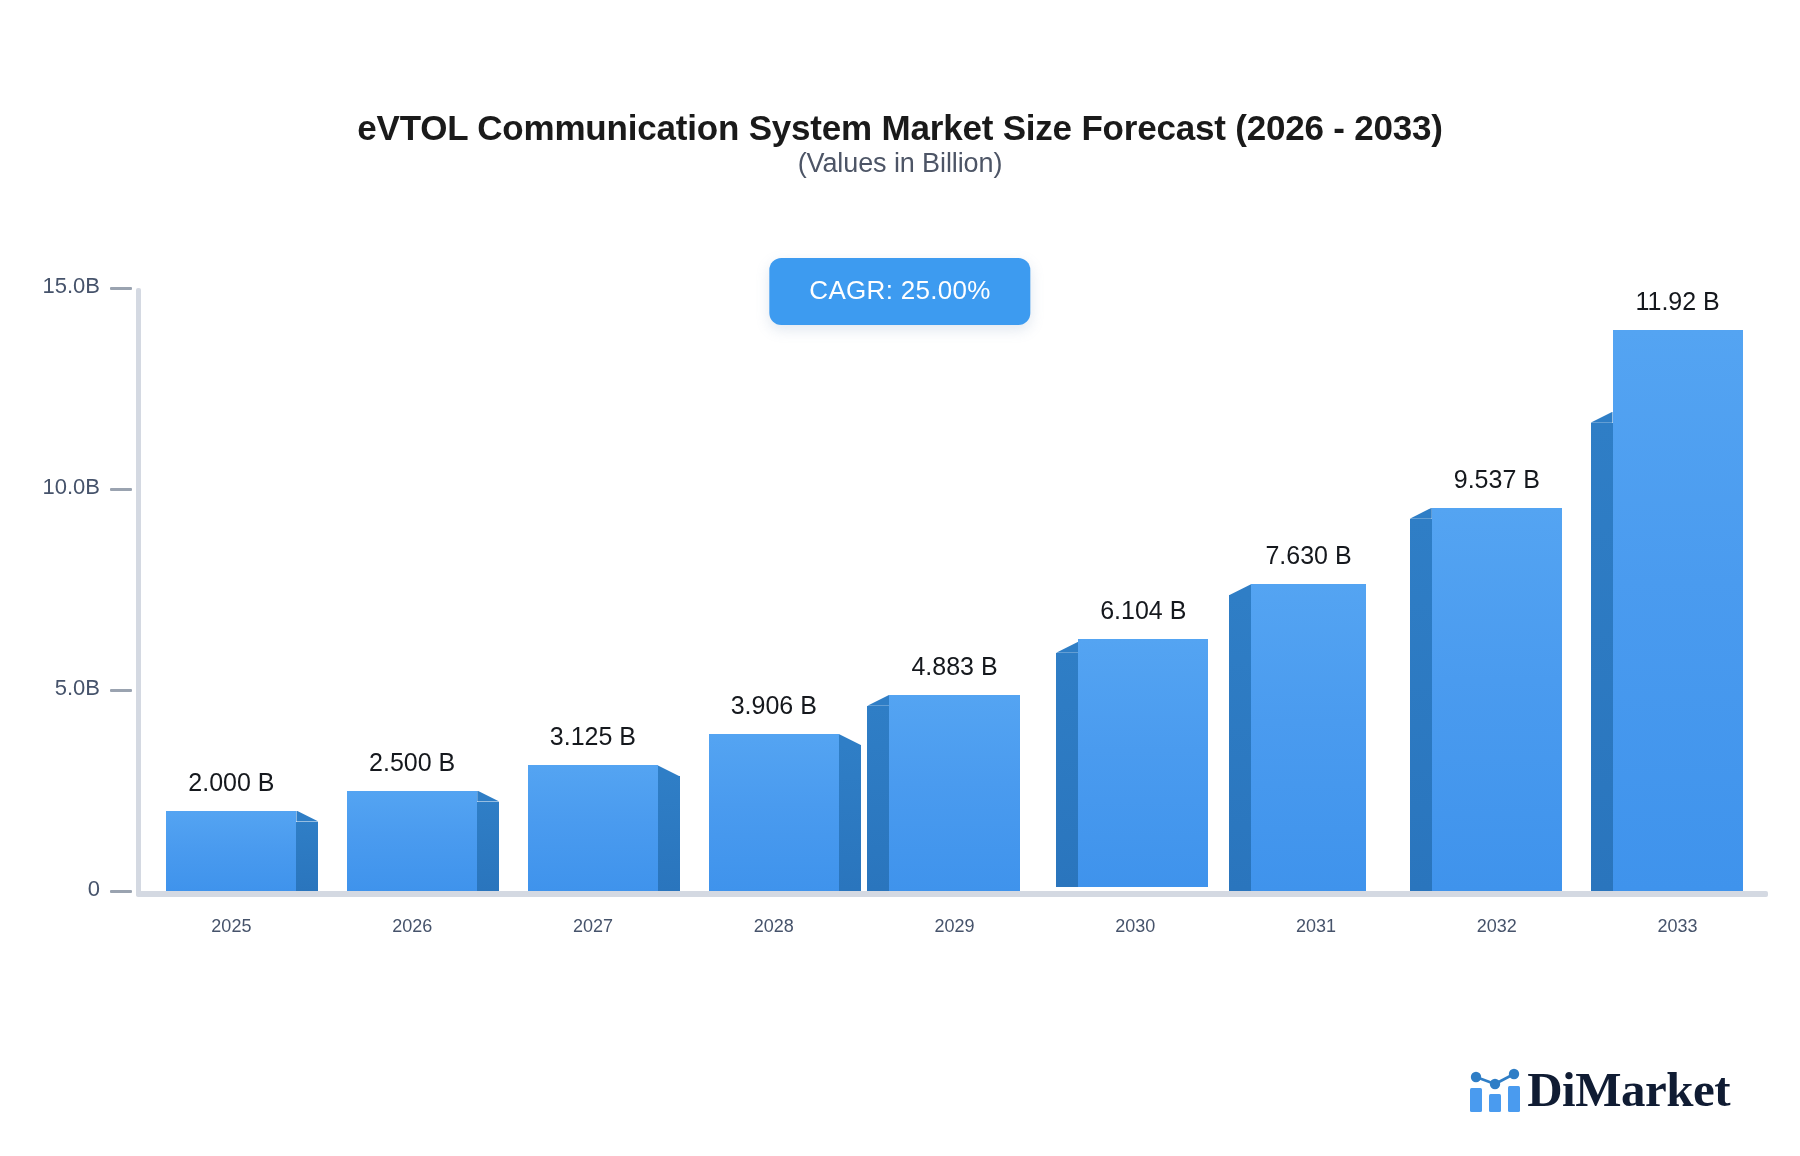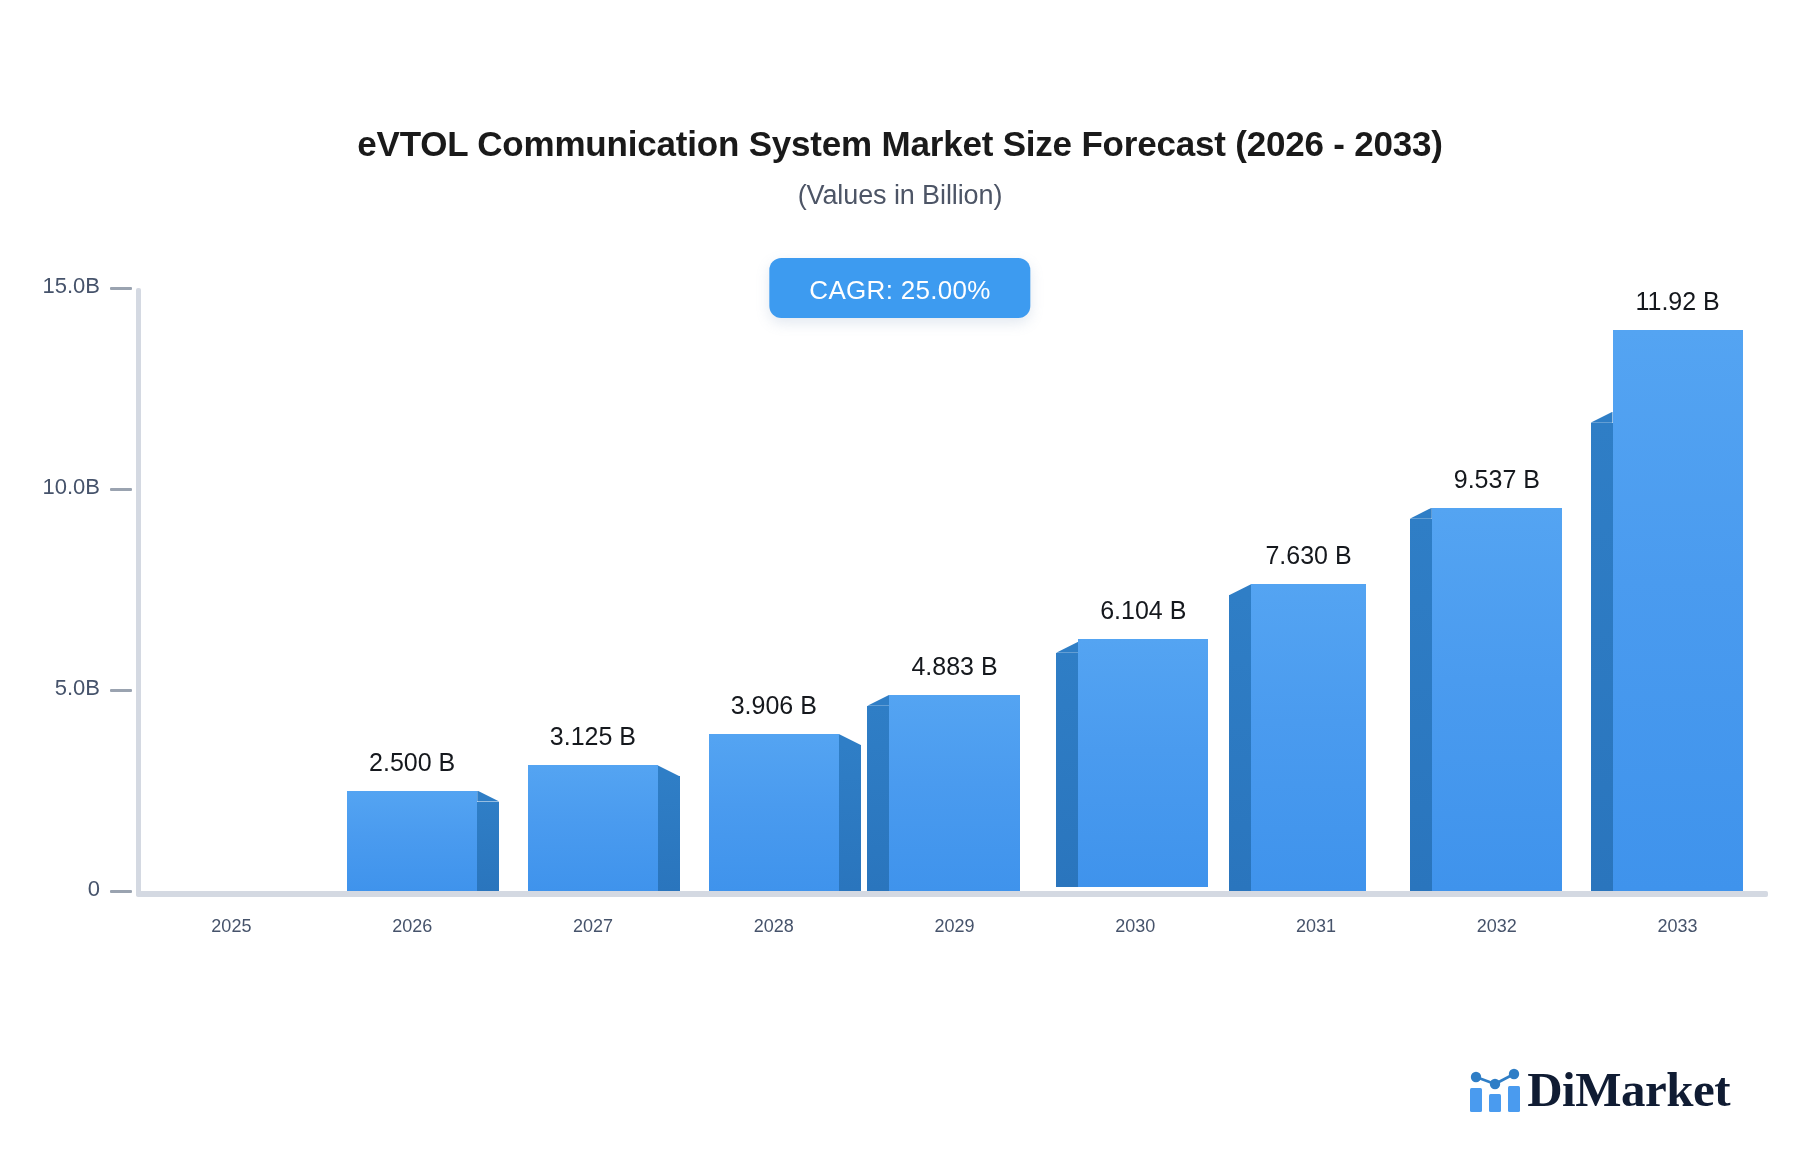--- a/index.html
+++ b/index.html
@@ -15,53 +15,52 @@
   #page {
     position: relative;
     width: 1800px;
     height: 1156px;
     background: #ffffff;
   }
 
   
   #title-block {
     position: absolute;
-    top: 124px;
+    top: 108px;
     left: 0;
     width: 1800px;
     text-align: center;
   }
 
   #chart-title {
     font-size: 35px;
     font-weight: bold;
     color: #1a1a1a;
     letter-spacing: -0.2px;
     line-height: 1.15;
   }
 
   #chart-subtitle {
-    margin-top: 16px;
     font-size: 27px;
     font-weight: normal;
     color: #4d5566;
     letter-spacing: -0.1px;
   }
 
   
   #cagr-badge {
     position: absolute;
     top: 258px;
     left: 50%;
     transform: translateX(-50%);
     background: #3d9bf0;
     color: #ffffff;
     font-size: 26px;
     letter-spacing: 0.3px;
-    padding: 17px 40px 12px 40px;
+    padding: 17px 40px 19px 40px;
     border-radius: 12px;
     box-shadow: 0 5px 14px rgba(110,140,180,0.20);
     white-space: nowrap;
   }
 
   
   #plot {
     position: absolute;
     left: 0;
     top: 0;
@@ -202,20 +201,26 @@
         <div class="y-tick-dash" style="left: 110px; top: 287px;"></div>
         <div class="y-tick-label" style="left: 10px; top: 474px;">10.0B</div>
         <div class="y-tick-dash" style="left: 110px; top: 488px;"></div>
         <div class="y-tick-label" style="left: 10px; top: 675px;">5.0B</div>
         <div class="y-tick-dash" style="left: 110px; top: 689px;"></div>
         <div class="y-tick-label" style="left: 10px; top: 876px;">0</div>
         <div class="y-tick-dash" style="left: 110px; top: 890px;"></div>
       </div>
 
     <div id="bars">
+        <div class="bar-slot" style="left: 25.3089px; width: 130.16px; height: 80.4px; bottom: 0px;">
+          <div class="bar-side right" style="height: 69.4px;"></div>
+          <div style="position: absolute; width: 22px; height: 11px; bottom: 69.4px; background: rgb(47, 126, 198); right: -22px; clip-path: polygon(0px 0px, 100% 100%, 0px 100%);"></div>
+          <div class="bar-face"></div>
+          <div class="bar-label">2.000 B</div>
+        </div>
         <div class="bar-slot" style="left: 206.087px; width: 130.16px; height: 100.5px; bottom: 0px;">
           <div class="bar-side right" style="height: 89.5px;"></div>
           <div style="position: absolute; width: 22px; height: 11px; bottom: 89.5px; background: rgb(47, 126, 198); right: -22px; clip-path: polygon(0px 0px, 100% 100%, 0px 100%);"></div>
           <div class="bar-face"></div>
           <div class="bar-label">2.500 B</div>
         </div>
         <div class="bar-slot" style="left: 386.864px; width: 130.16px; height: 125.625px; bottom: 0px;">
           <div class="bar-side right" style="height: 114.625px;"></div>
           <div style="position: absolute; width: 22px; height: 11px; bottom: 114.625px; background: rgb(47, 126, 198); right: -22px; clip-path: polygon(0px 0px, 100% 100%, 0px 100%);"></div>
           <div class="bar-face"></div>

